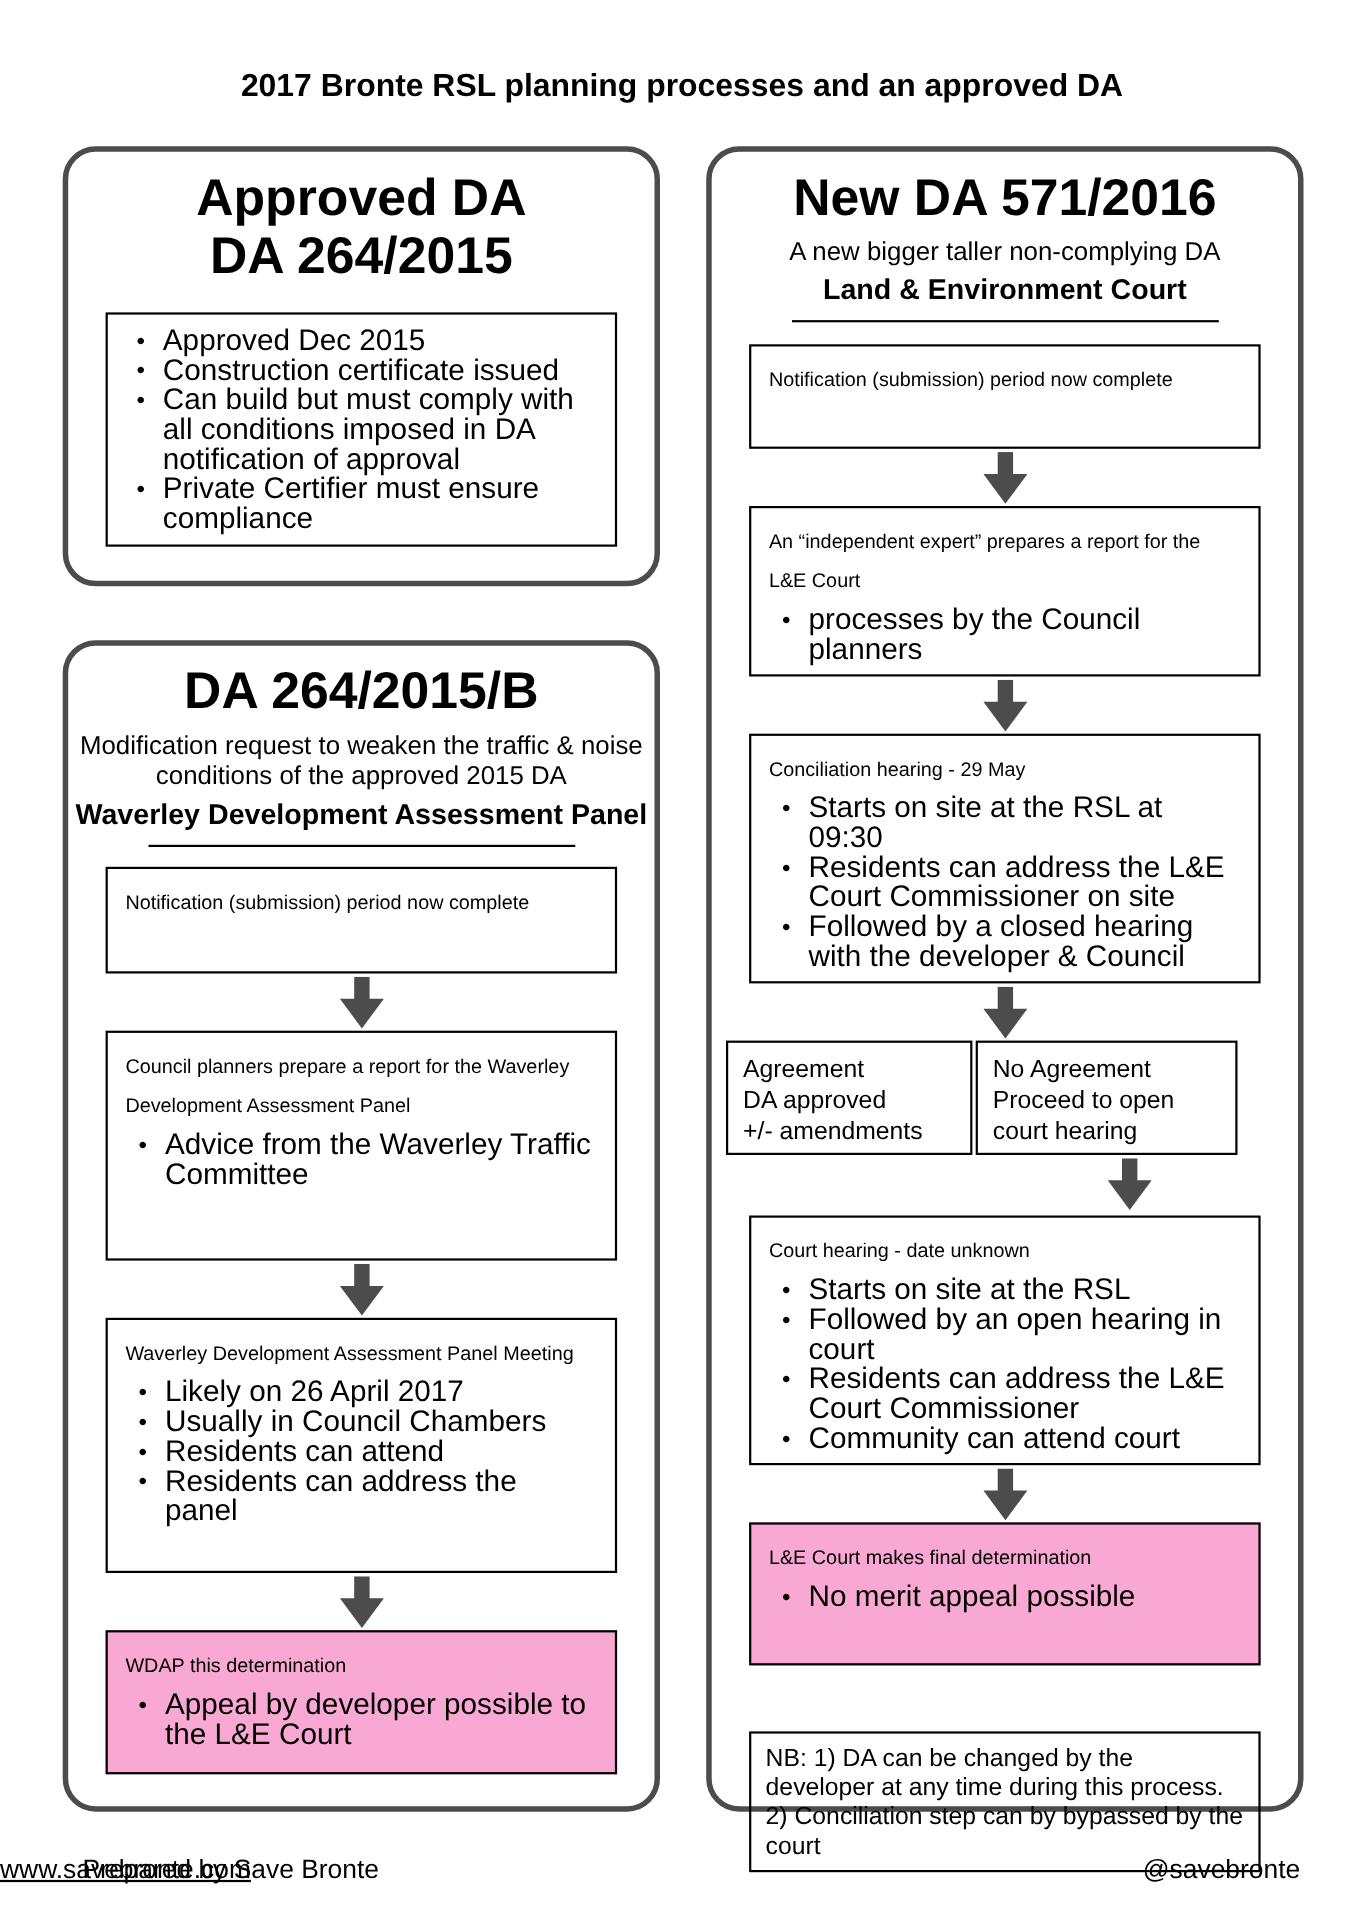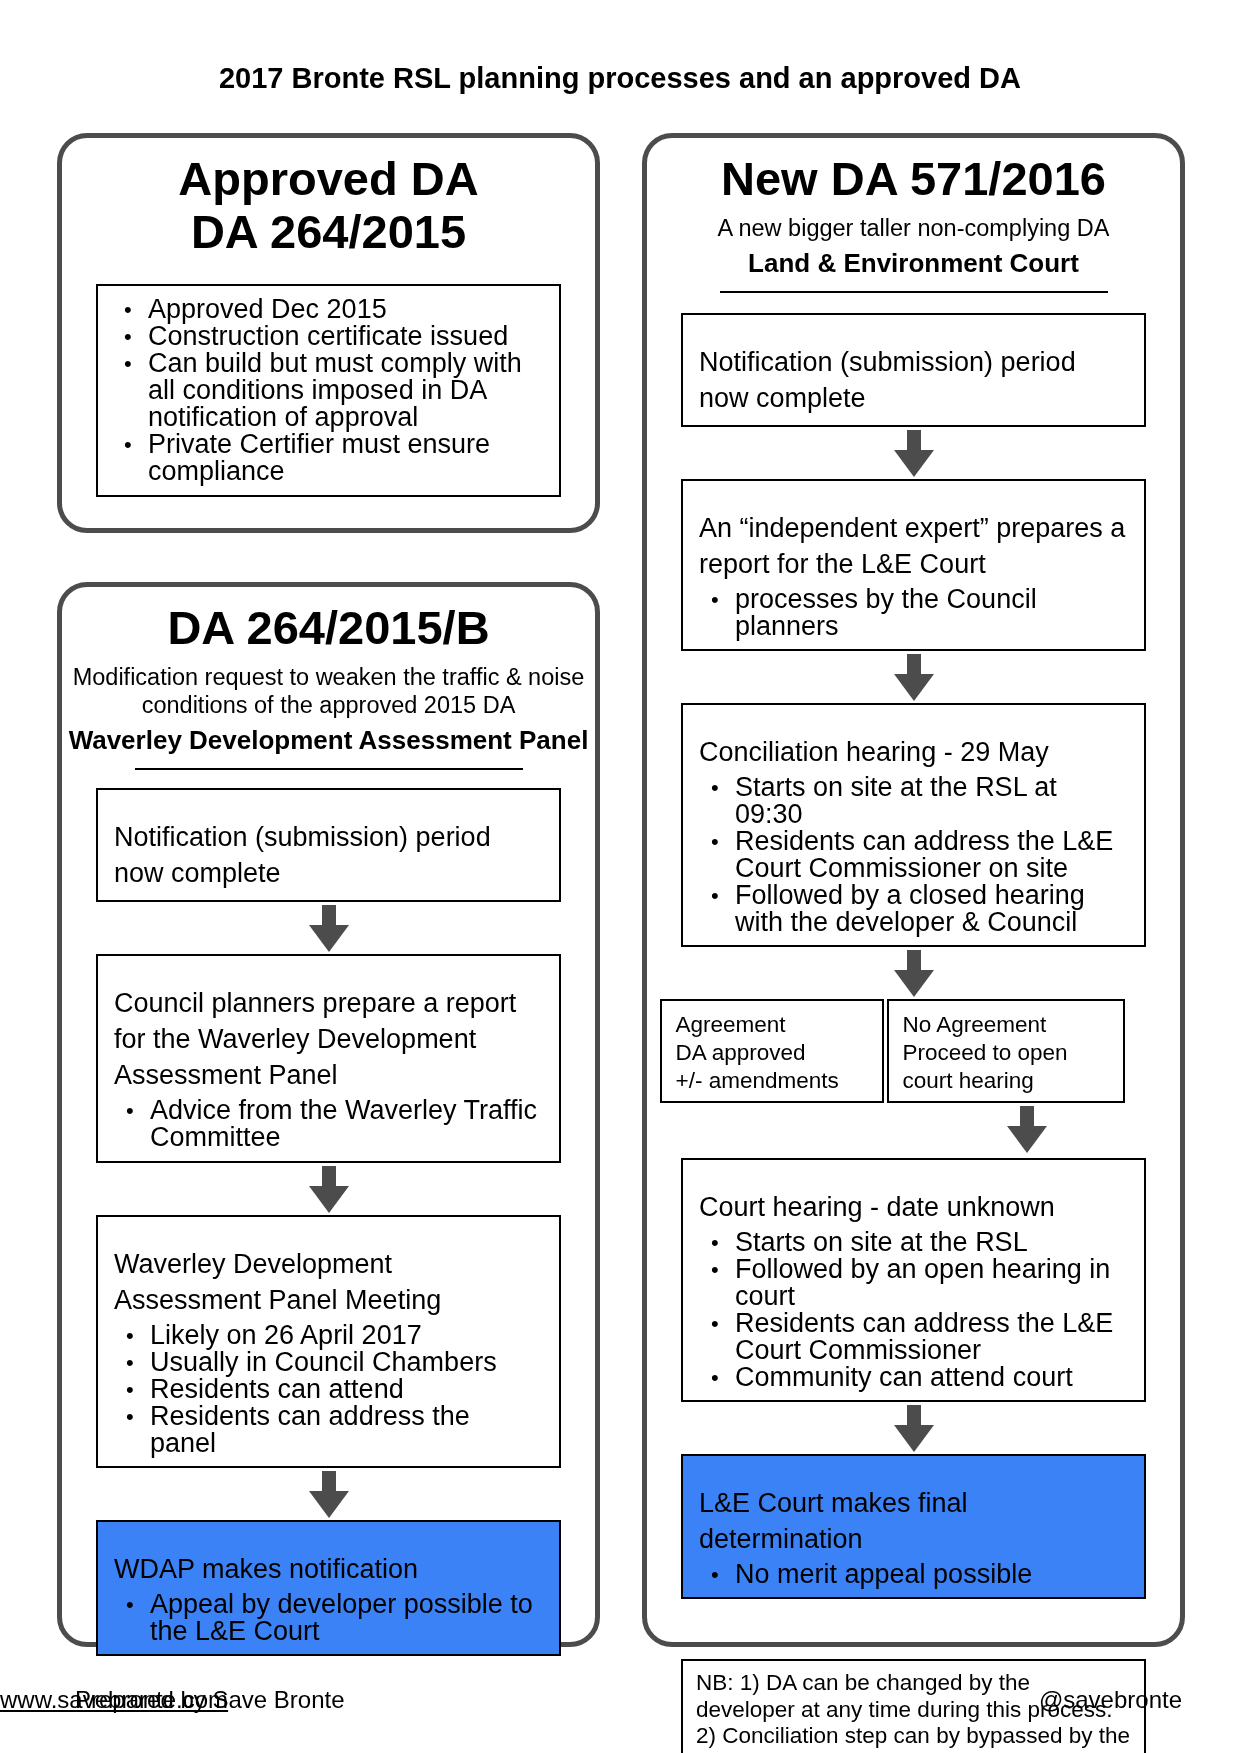--- a/index.html
+++ b/index.html
@@ -32,29 +32,29 @@
   .subtitle  { text-align:center; font-size:23.5px; line-height:28px; margin-top:9px; }
   .authority { text-align:center; font-size:26px; font-weight:700; line-height:31px; margin-top:6px; }
   .rule { width:388px; border-top:2px solid #000; margin:12px auto 0; }
 
   .step {
     width:465px; margin:0 auto;
     border:2px solid #000;
     padding:12px 16px 9px 16px;
     background:#fff;
   }
-  .step .heading { font-size:27px; line-height:36px;margin-top:17px; }
+  .step .heading { font-size:18px; line-height:36px; }
   .step ul { list-style:none; margin-top:4px; }
   .step li, .bullets-box li {
     position:relative; font-size:27px; line-height:27px; padding-left:36px;
   }
   .step li::before, .bullets-box li::before {
     content:"\2022"; position:absolute; left:12px; top:0; font-size:22px;
   }
-  .shaded { background:#3b82f6; }
+  .shaded { background:#f9a8d4; }
 
   .bullets-box {
     width:465px; margin:26px auto 0;
     border:2px solid #000; background:#fff;
     padding:10px 14px; min-height:212px;
   }
   .bullets-box ul { list-style:none; }
 
   .arrow { display:block; margin:3px auto 2px auto; }
   .arrow-offset { height:52px; }
@@ -151,21 +151,21 @@
       <li>Residents can address the panel</li>
     </ul>
   </div>
 
   <svg class="arrow" width="40" height="47" viewBox="0 0 40 47" aria-hidden="true">
     <rect x="13" y="0" width="14" height="21" fill="#4c4c4c"></rect>
       <polygon points="0,20 40,20 20,47" fill="#4c4c4c"></polygon>
   </svg>
 
   <div class="step shaded" id="dab-step-3">
-    <div class="heading">WDAP makes notification</div>
+    <div class="heading">WDAP this determination</div>
     <ul>
       <li>Appeal by developer possible to the L&amp;E Court</li>
     </ul>
   </div>
 </section>
 
 <section class="panel" id="panel-newda">
   <h2 class="big-title">New DA 571/2016</h2>
   <div class="subtitle">A new bigger taller non-complying DA</div>
   <div class="authority">Land &amp; Environment Court</div>

